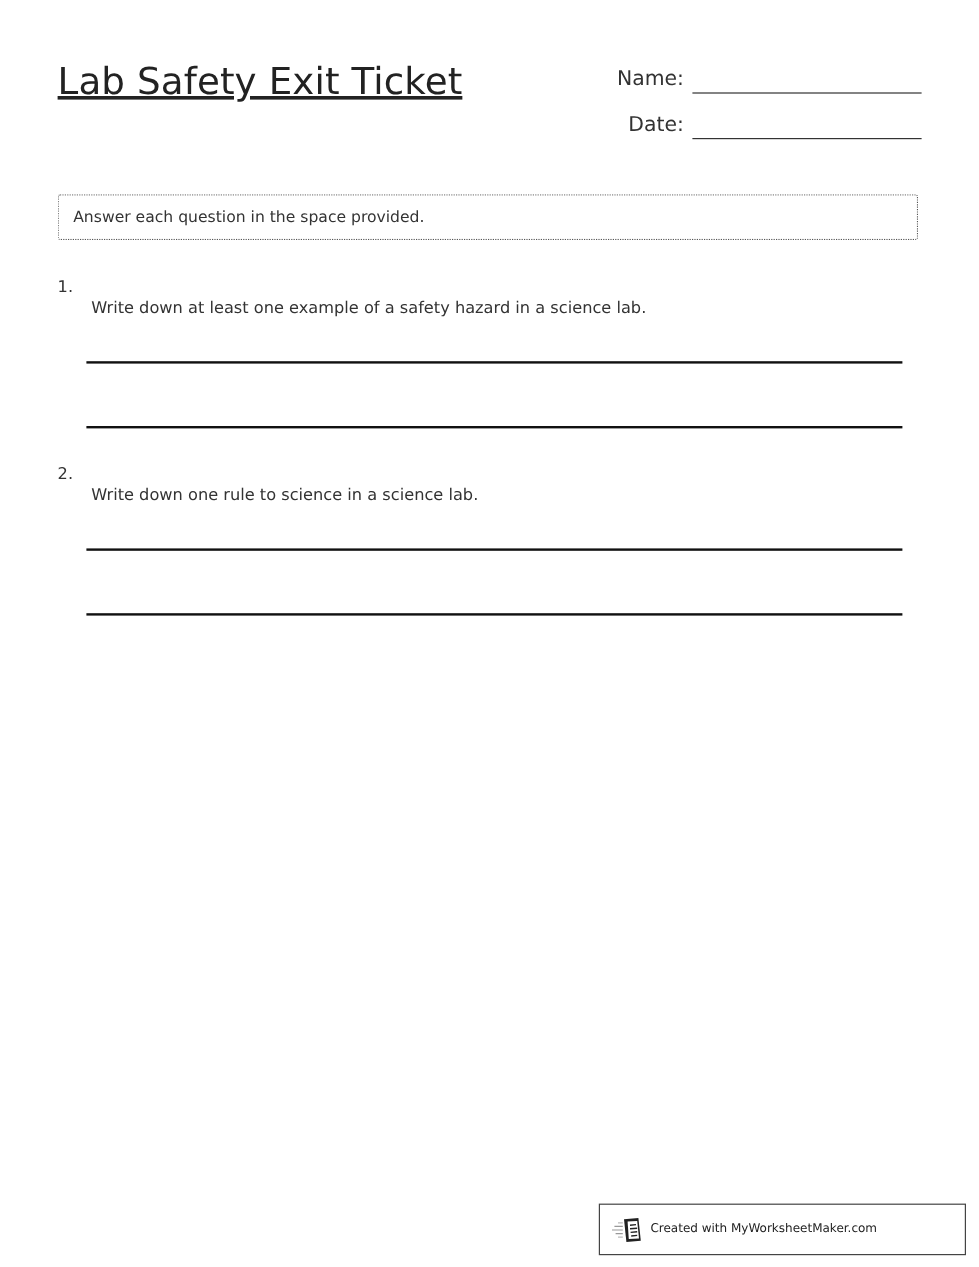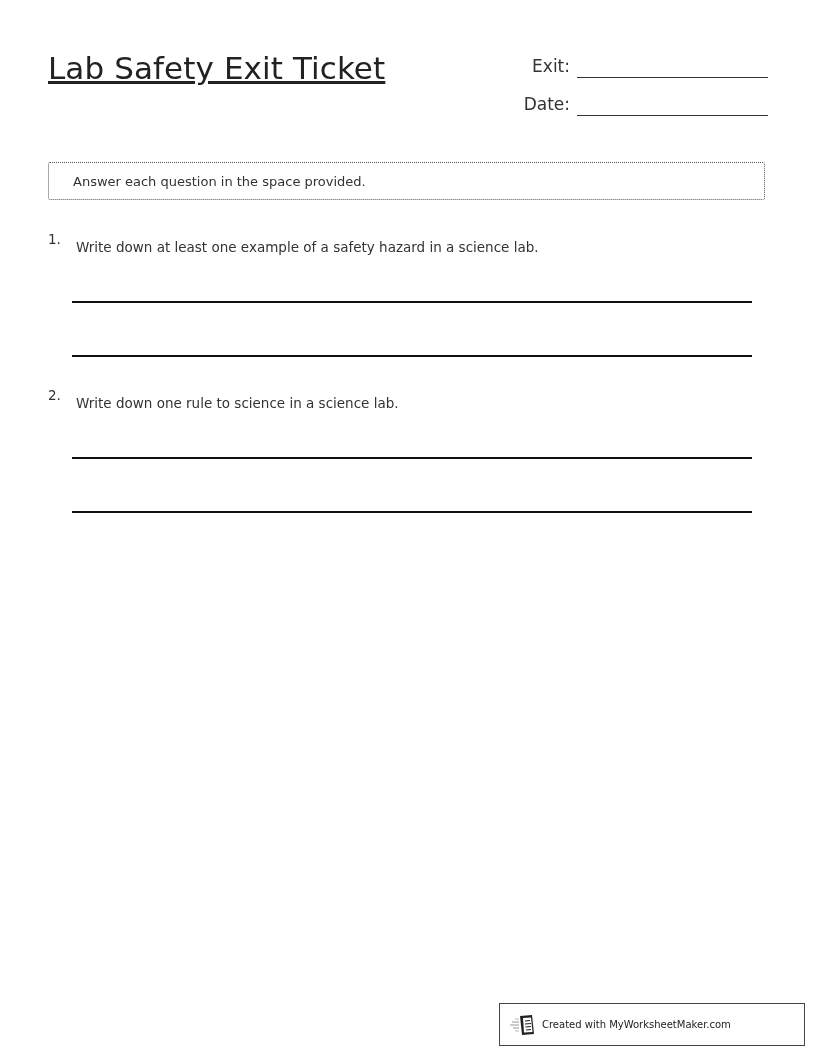--- a/index.html
+++ b/index.html
@@ -17,44 +17,44 @@
       position: absolute; right: 198px; bottom: 2px;
       font-size: 17px; color: #333; white-space: nowrap;
     }
     .field-line {
       position: absolute; left: 87px; right: 0; bottom: 0;
       border-bottom: 1.5px solid #333; height: 0;
     }
     .instructions {
       position: absolute; left: 48px; top: 162px; width: 717px; height: 38px;
       border: 1px dotted #555; border-radius: 2px; box-sizing: border-box;
-      padding: 0 24px; font-size: 13px; line-height: 38px; color: #333;
+      padding: 0 12px; font-size: 13px; line-height: 38px; color: #333;
     }
     .question { position: absolute; left: 48px; font-size: 13.5px; color: #333; }
     .q-num { position: absolute; left: 0; top: 0; white-space: nowrap; }
-    .q-text { position: absolute; left: 28px; top: 8px; white-space: nowrap; }
+    .q-text { position: absolute; left: 28px; top: 18px; white-space: nowrap; }
     .answer-line {
       position: absolute; left: 72px; width: 680px; height: 0;
       border-top: 2px solid #111;
     }
     .badge {
       position: absolute; left: 499px; top: 1003px; width: 306px; height: 43px;
       border: 1.5px solid #444; box-sizing: border-box; background: #fff;
       display: flex; align-items: center;
     }
     .badge-icon { width: 26px; height: 24px; margin-left: 10px; margin-right: 6px; }
     .badge-text { font-size: 10px; color: #222; white-space: nowrap; }
   </style>
 </head>
 <body>
 
 <h1 class="title">Lab Safety Exit Ticket</h1>
 
 <div class="field-row" style="top:48px;">
-  <span class="field-label">Exit:</span>
+  <span class="field-label">Name:</span>
   <div class="field-line"></div>
 </div>
 
 <div class="field-row" style="top:86px;text-align:center;">
   <span class="field-label">Date:</span>
   <div class="field-line"></div>
 </div>
 
 <div class="instructions">Answer each question in the space provided.</div>
 

